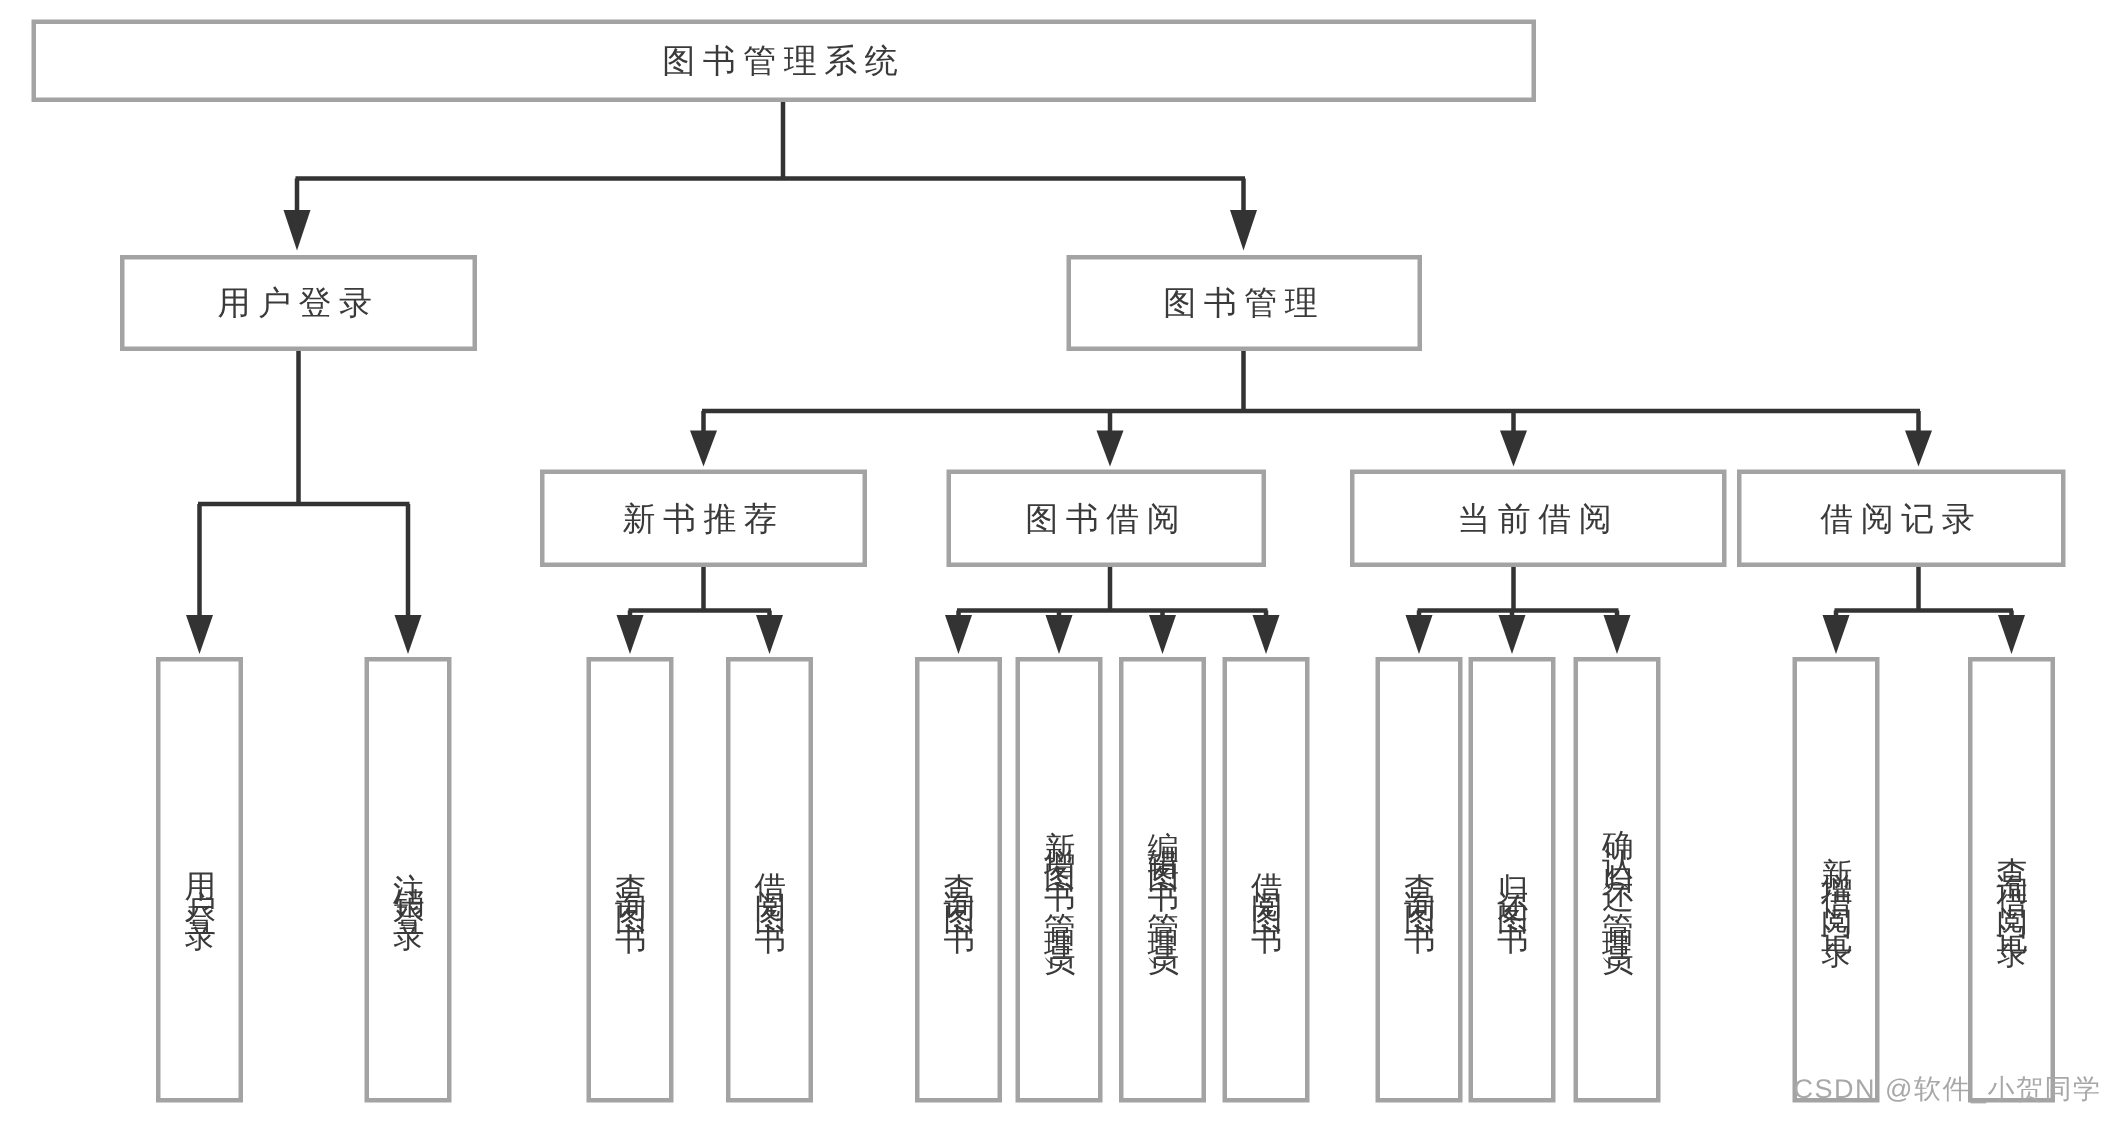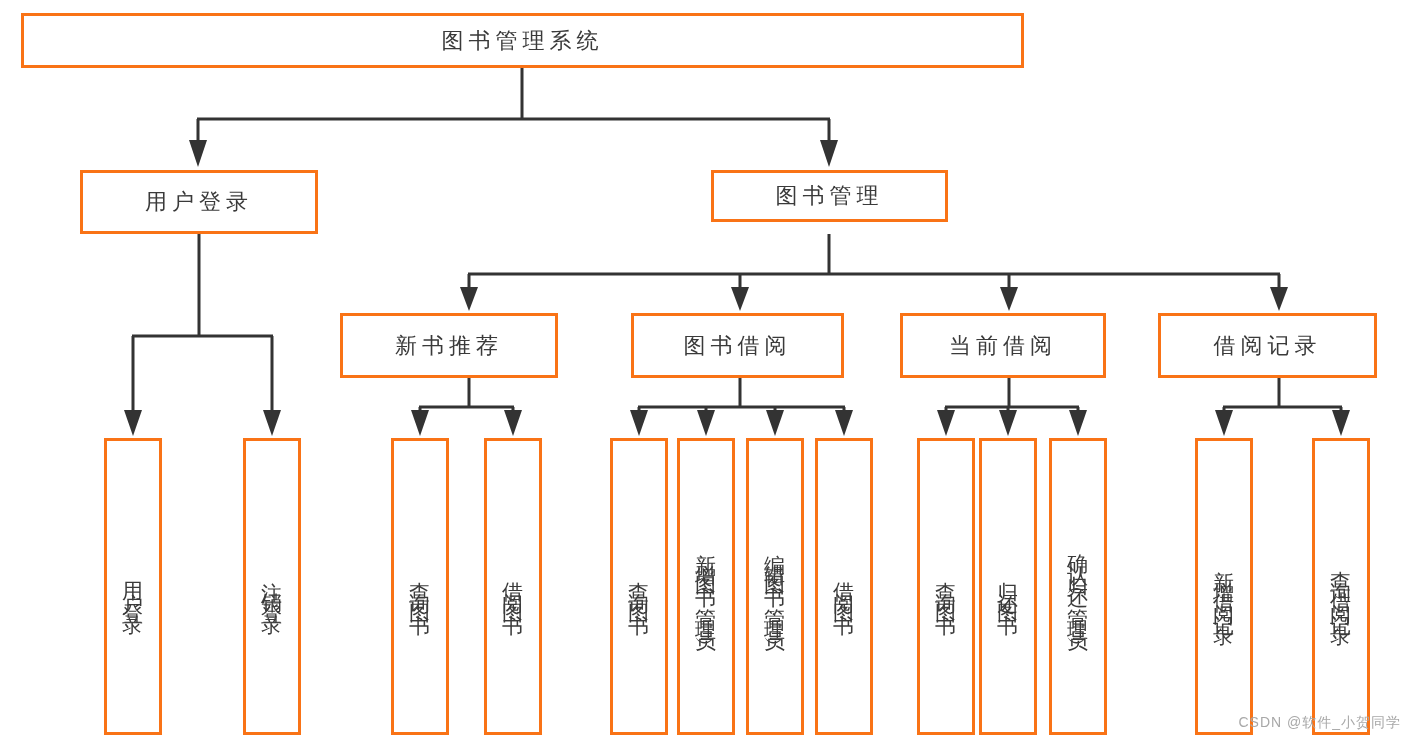--- a/index.html
+++ b/index.html
@@ -13,21 +13,21 @@
   }
   .wires {
     position: absolute;
     left: 0; top: 0;
     z-index: 0;
   }
   .box {
     position: absolute;
     box-sizing: border-box;
     background: #ffffff;
-    border: 3px solid #f97316;
+    border: 3px solid #a3a3a3;
     display: flex;
     align-items: center;
     justify-content: center;
     color: #3a3a3a;
     z-index: 1;
   }
   .box.h span {
     font-size: 22px;
     letter-spacing: 5px;
     white-space: nowrap;
@@ -37,21 +37,21 @@
     text-orientation: mixed;
     font-size: 21px;
     line-height: 1;
     letter-spacing: 11px;
     white-space: nowrap;
   }
   .watermark {
     position: absolute;
     top: 714px;
     right: 4px;
-    font-size: 14px;
+    font-size: 18px;
     letter-spacing: 1px;
     color: #a8a8a8;
     z-index: 2;
     white-space: nowrap;
   }
 </style>
 </head>
 <body>
 
 <div class="canvas">
@@ -99,31 +99,31 @@
     </g>
   </svg>
 
   <div class="box h" style="left:21px; top:13px; width:1003px; height:55px">
     <span>图书管理系统</span>
   </div>
 
   <div class="box h" style="left:80px; top:170px; width:238px; height:64px">
     <span>用户登录</span>
   </div>
-  <div class="box h" style="left:711px; top:170px; width:237px; height:52px">
+  <div class="box h" style="left:711px; top:170px; width:237px; height:64px">
     <span>图书管理</span>
   </div>
 
-  <div class="box h" style="left:340px; top:313px; width:218px; height:65px">
+  <div class="box h" style="left:360px; top:313px; width:218px; height:65px">
     <span>新书推荐</span>
   </div>
   <div class="box h" style="left:631px; top:313px; width:213px; height:65px">
     <span>图书借阅</span>
   </div>
-  <div class="box h" style="left:900px; top:313px; width:206px; height:65px">
+  <div class="box h" style="left:900px; top:313px; width:251px; height:65px">
     <span>当前借阅</span>
   </div>
   <div class="box h" style="left:1158px; top:313px; width:219px; height:65px">
     <span>借阅记录</span>
   </div>
 
   <div class="box v" style="left:104px; top:438px; width:58px; height:297px">
     <span>用户登录</span>
   </div>
   <div class="box v" style="left:243px; top:438px; width:58px; height:297px">

